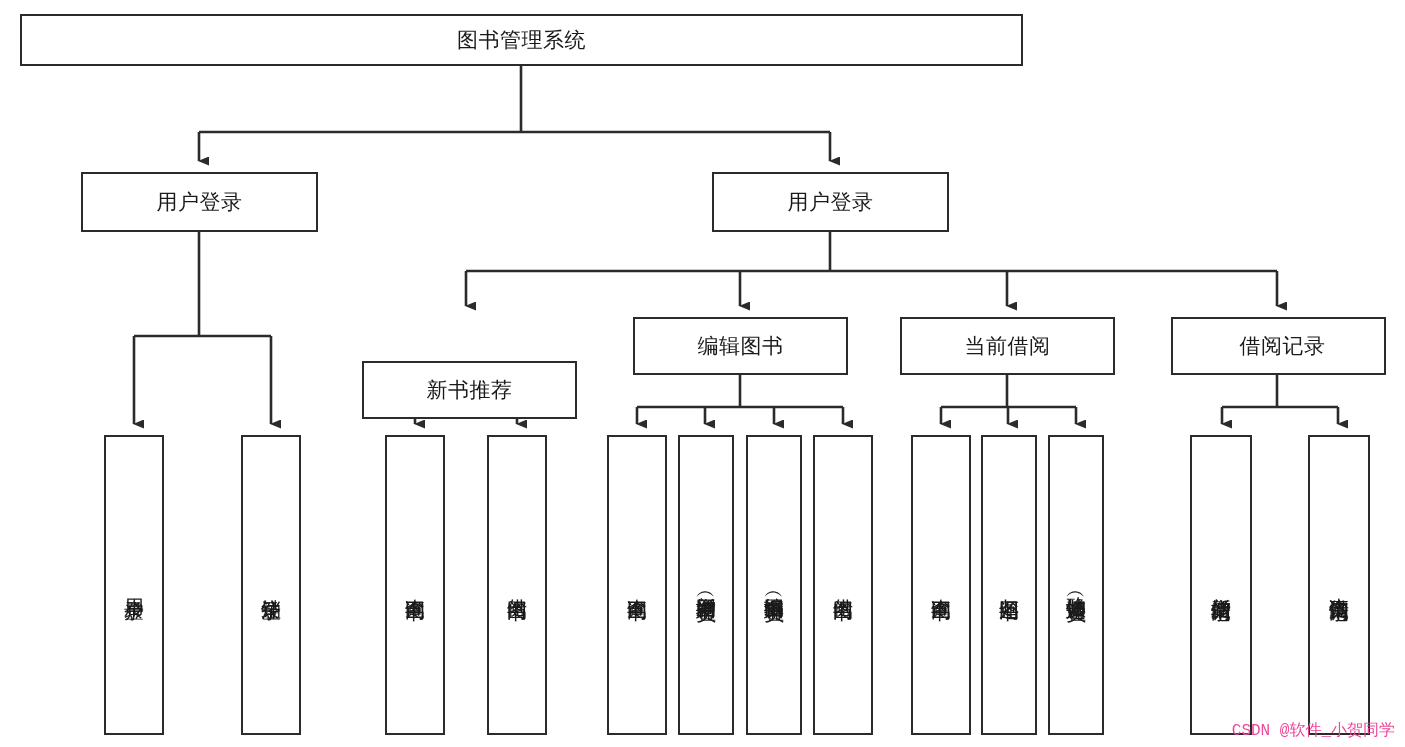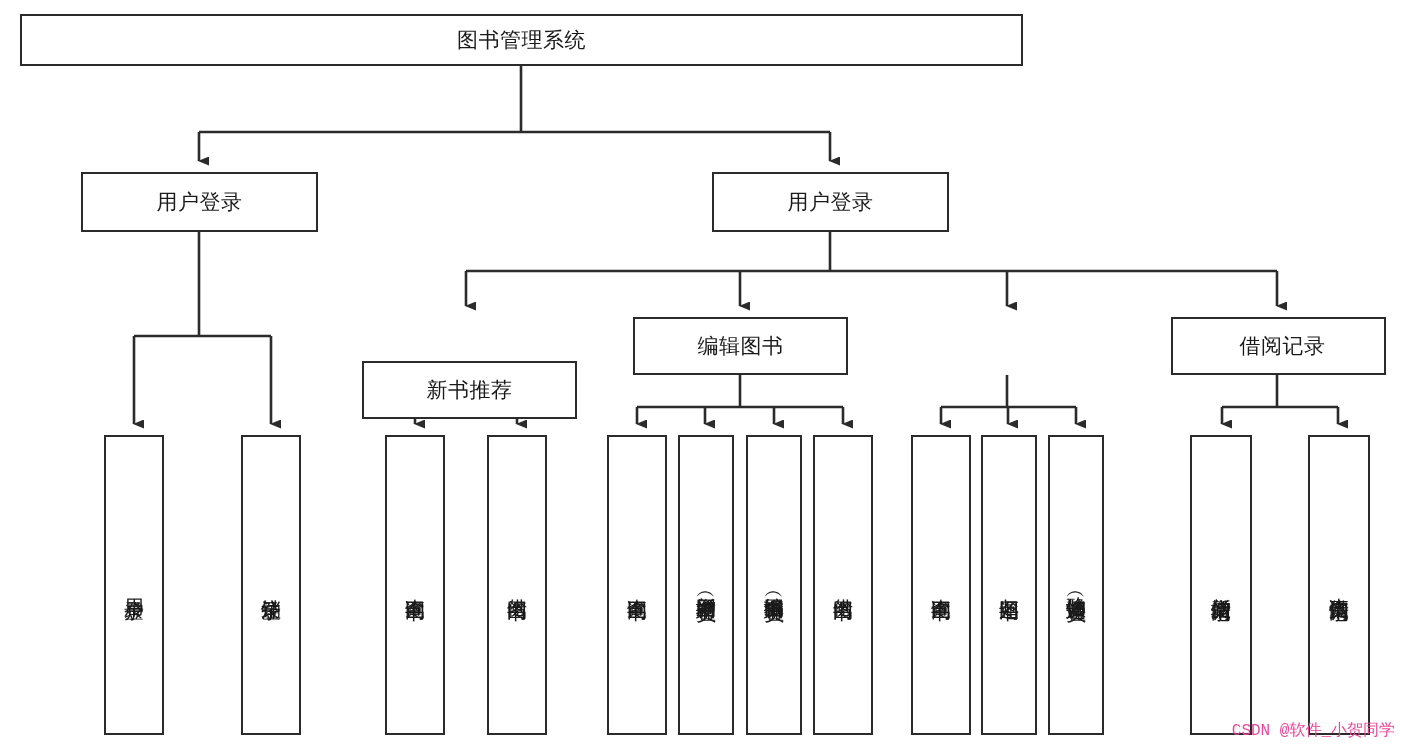--- a/index.html
+++ b/index.html
@@ -130,20 +130,23 @@
   <div class="node" style="left:712px; top:172px; width:237px; height:60px;">
     <span class="node-label">用户登录</span>
   </div>
 
   <div class="node" style="left:362px; top:317px; width:215px; height:58px;margin-top:44px;">
     <span class="node-label">新书推荐</span>
   </div>
   <div class="node" style="left:633px; top:317px; width:215px; height:58px;">
     <span class="node-label">编辑图书</span>
   </div>
+  <div class="node" style="left:900px; top:317px; width:215px; height:58px;">
+    <span class="node-label">当前借阅</span>
+  </div>
   <div class="node" style="left:1171px; top:317px; width:215px; height:58px;padding-left:8px;">
     <span class="node-label">借阅记录</span>
   </div>
 
   <div class="node leaf" style="left:104px; top:435px; width:60px; height:300px;">
     <span class="node-label">用户登录</span>
   </div>
   <div class="node leaf" style="left:241px; top:435px; width:60px; height:300px;">
     <span class="node-label">注销登录</span>
   </div>

